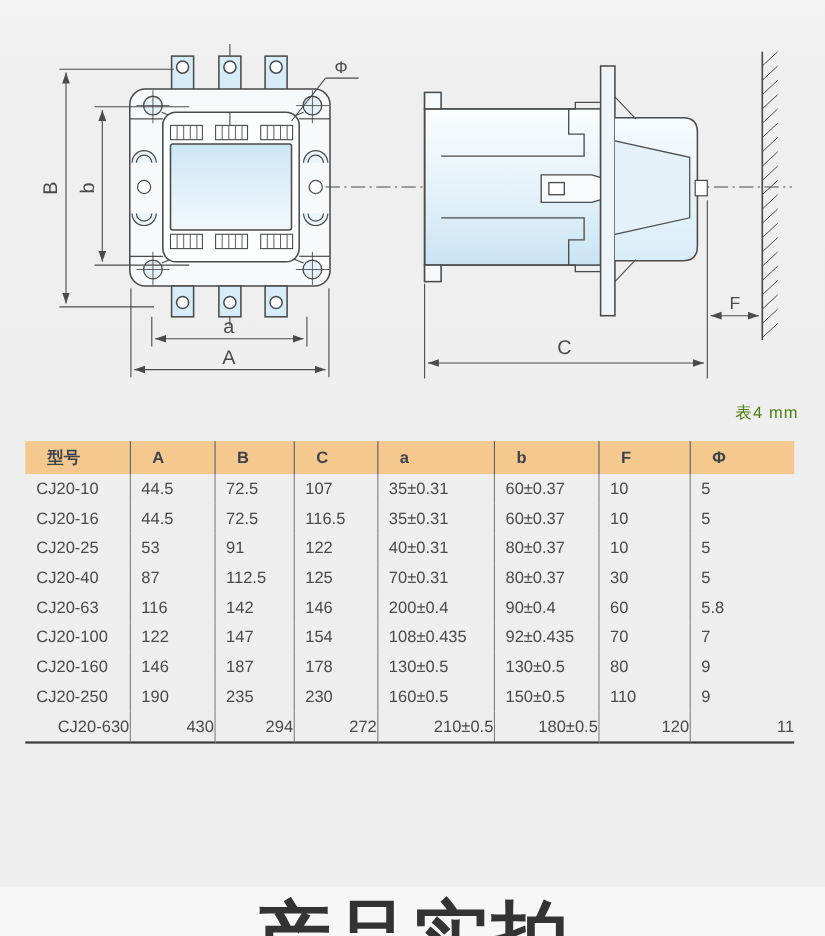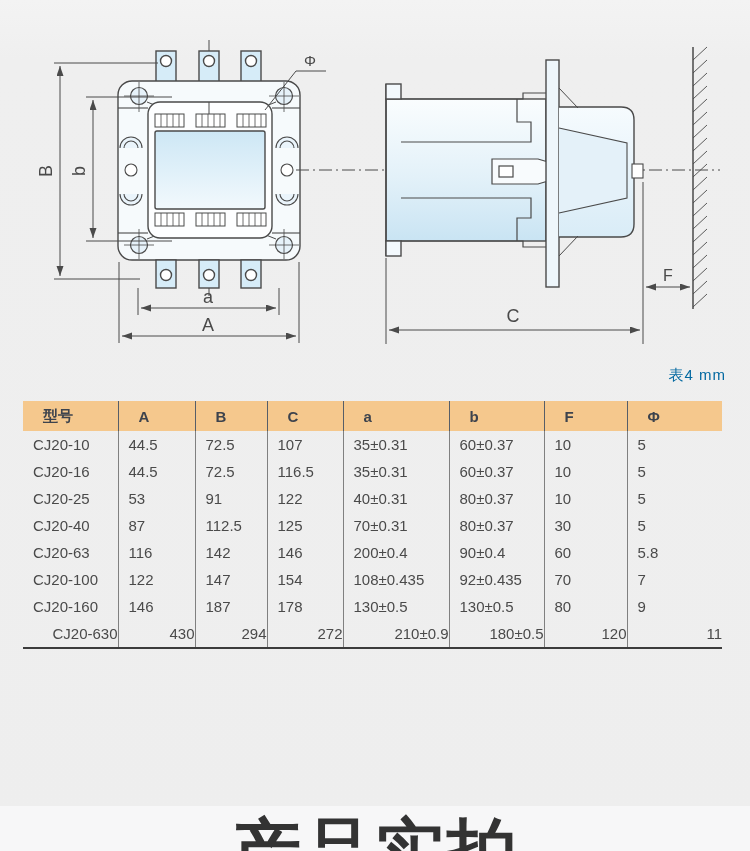--- a/index.html
+++ b/index.html
@@ -6,21 +6,21 @@
   body{
     width:750px;height:851px;overflow:hidden;position:relative;
     background:linear-gradient(180deg,#f3f3f3 0px,#efefef 60px,#eeeeee 100%);
     font-family:"Liberation Sans","DejaVu Sans",sans-serif;
   }
   .page{position:absolute;inset:0;}
   svg.diagram{position:absolute;top:0;left:0;display:block;}
 
   .table-note{
     position:absolute;top:366px;right:24px;
-    font-size:15px;color:#0369a1;letter-spacing:1px;text-align:right;
+    font-size:15px;color:#4d7c0f;letter-spacing:1px;text-align:right;
   }
 
   table.dims{
     position:absolute;left:23px;top:401px;width:699px;
     border-collapse:collapse;table-layout:fixed;
     font-size:15px;color:#4a4a4a;
   }
   table.dims thead th{
     background:#f5c88d;height:30px;font-weight:bold;color:#3d434d;
     text-align:left;padding:0 0 0 20px;font-size:15px;
@@ -341,25 +341,35 @@
           <td>CJ20-160</td>
           <td>146</td>
           <td>187</td>
           <td>178</td>
           <td>130±0.5</td>
           <td>130±0.5</td>
           <td>80</td>
           <td>9</td>
         </tr>
         <tr>
+          <td>CJ20-250</td>
+          <td>190</td>
+          <td>235</td>
+          <td>230</td>
+          <td>160±0.5</td>
+          <td>150±0.5</td>
+          <td>110</td>
+          <td>9</td>
+        </tr>
+        <tr>
           <td>CJ20-630</td>
           <td>430</td>
           <td>294</td>
           <td>272</td>
-          <td>210±0.9</td>
+          <td>210±0.5</td>
           <td>180±0.5</td>
           <td>120</td>
           <td>11</td>
         </tr>
       </tbody>
   </table>
 
   <div class="bottom-section">
     <h1 class="big-heading">产品实拍</h1>
   </div>

